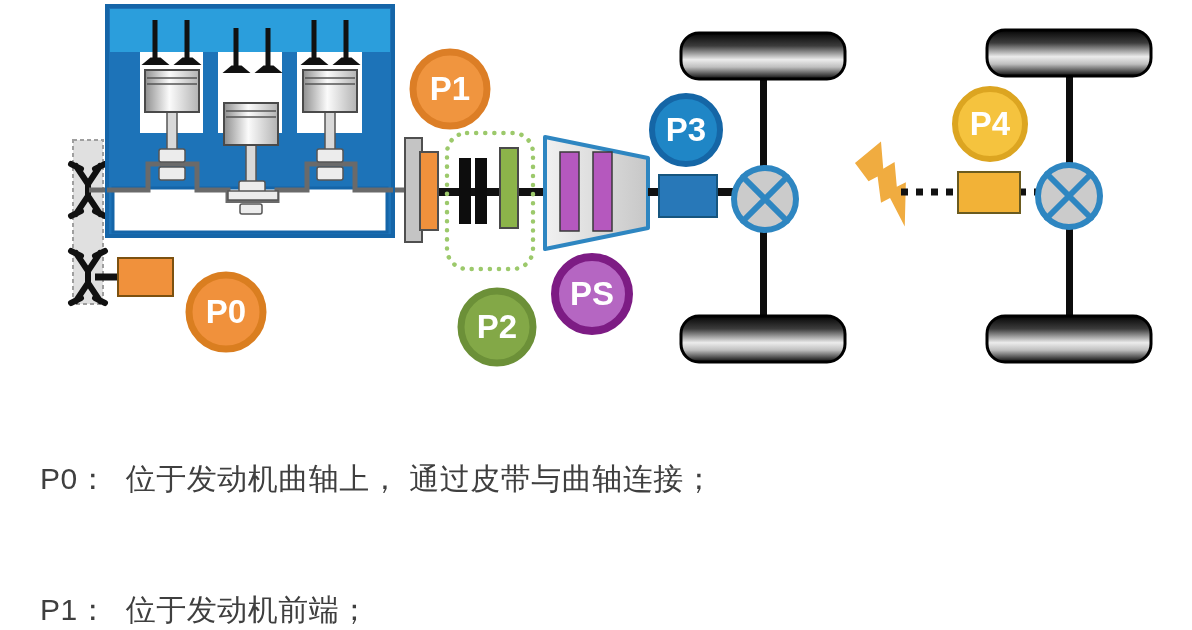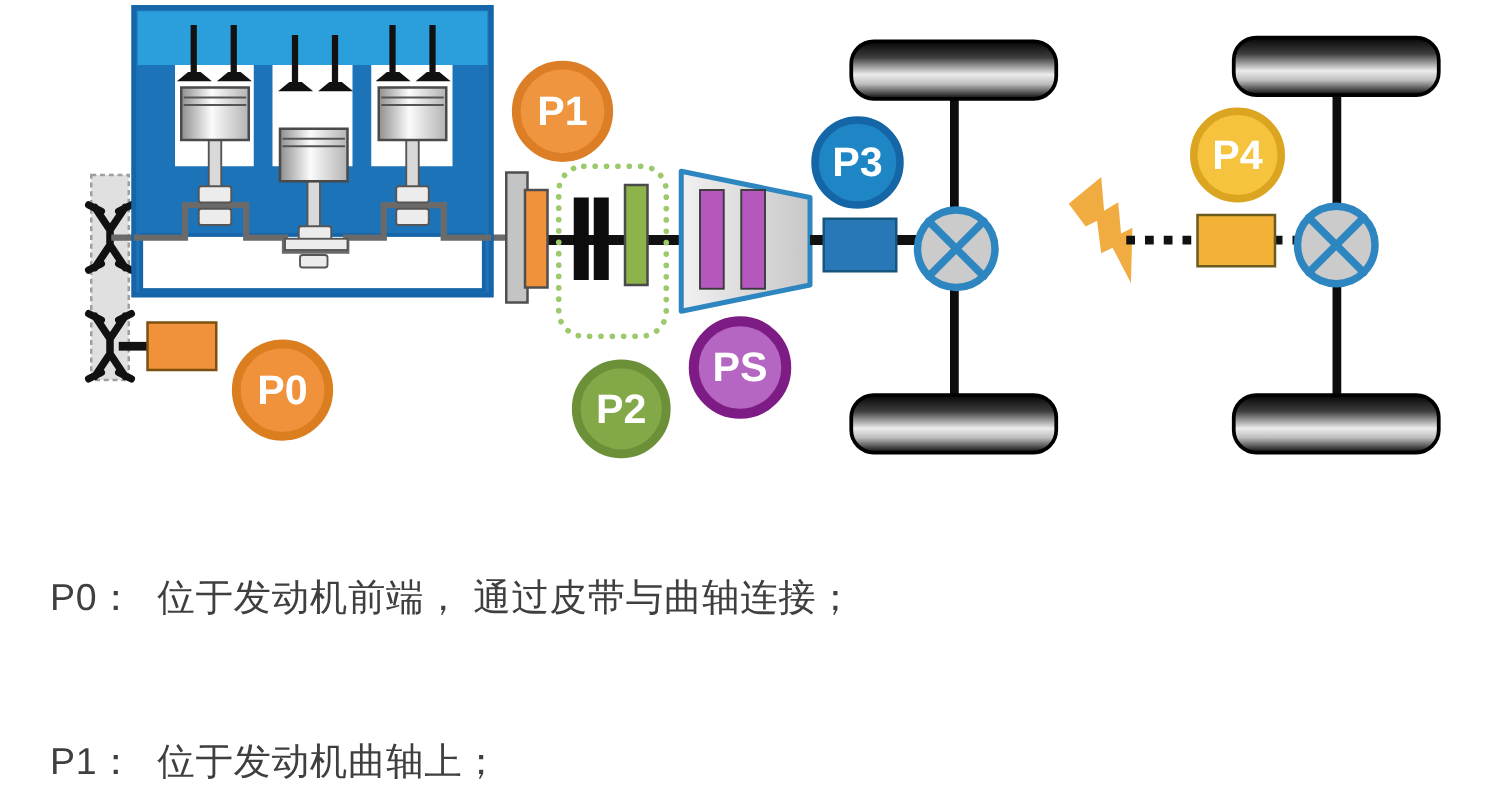--- a/index.html
+++ b/index.html
@@ -158,20 +158,20 @@
 
     <circle cx="686" cy="130" r="34" stroke-width="6" fill="#1F86C6" stroke="#1566A6"></circle>
     <text x="686" y="141" text-anchor="middle" class="badge-text">P3</text>
 
     <circle cx="990" cy="124" r="35" stroke-width="6" fill="#F5C33E" stroke="#DCA521"></circle>
     <text x="990" y="135" text-anchor="middle" class="badge-text">P4</text>
   </g>
 </svg>
 
   <div class="legend">
-    <div>P0：  位于发动机前端， 通过皮带与曲轴连接；</div>
-    <div>P1：  位于发动机曲轴上；</div>
+    <div>P0：  位于发动机曲轴上， 通过皮带与曲轴连接；</div>
+    <div>P1：  位于发动机前端；</div>
     
     
     
     
   </div>
 </div>
 
 </body></html>

